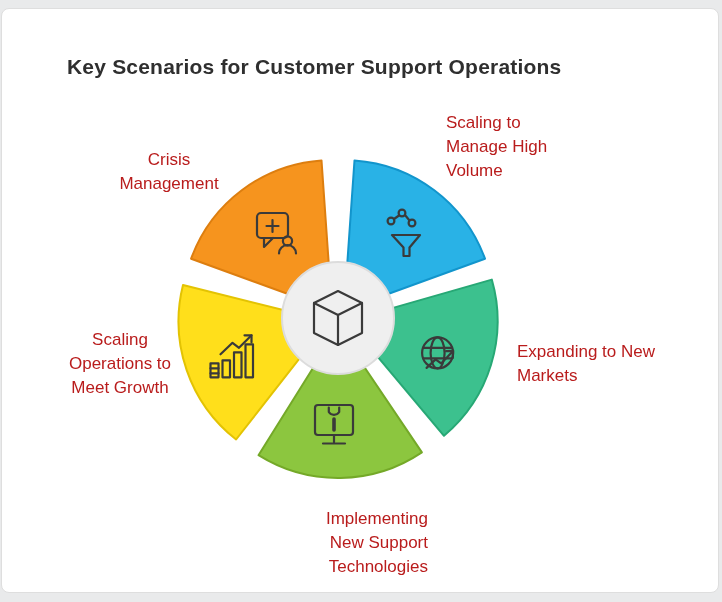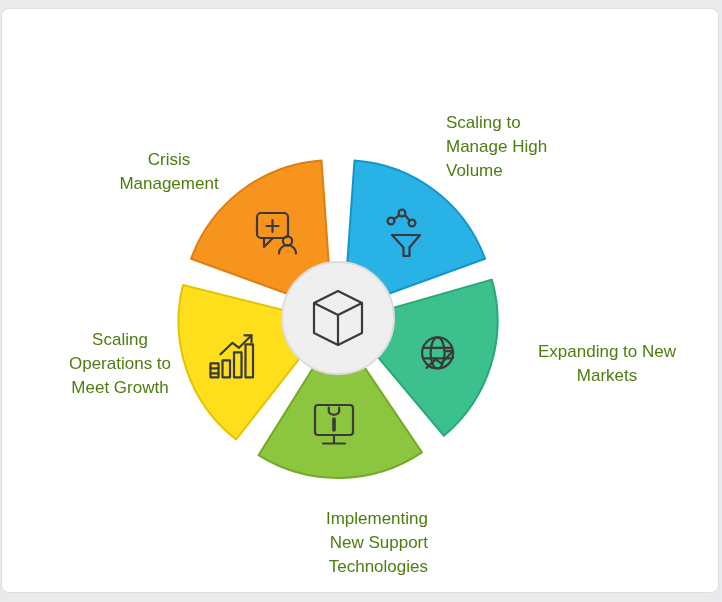--- a/index.html
+++ b/index.html
@@ -45,35 +45,36 @@
     stroke-width:2.2;
     stroke-linecap:round;
     stroke-linejoin:round;
   }
   .icon .thick { stroke-width:3.6; }
   .center-circle { stroke-width:2; }
   .label {
     position:absolute;
     font-size:17px;
     line-height:24px;
-    color:#4d7c0f;
+    color:#b91c1c;
     white-space:pre-line;
   }
   .label-crisis      { left:84px;  top:133px; width:170px; text-align:center;margin-top:15px; }
   .label-volume      { left:446px; top:111px; width:165px; text-align:left; }
-  .label-markets     { left:517px; top:340px; width:180px; text-align:center; }
+  .label-markets     { left:517px; top:340px; width:180px; text-align:left; }
   .label-technologies{ left:238px; top:507px; width:190px; text-align:right; }
   .label-growth      { left:35px;  top:328px; width:170px; text-align:center; }
 </style>
 </head>
 <body>
 
 <div class="stage">
   <div class="card"></div>
 
+  <h1 class="title">Key Scenarios for Customer Support Operations</h1>
 
   <svg class="diagram-svg" viewBox="0 0 722 602" xmlns="http://www.w3.org/2000/svg">
 
     <g transform="translate(-6,-8)">
       <path class="slice" d="M338,318 L327.5,168.4 A150,150 0 0 0 197.1,266.7 Z" fill="#F6941E" stroke="#DD7E0F"></path>
       <g class="icon" stroke="#3a3a3a">
         <rect x="263" y="221" width="31" height="25" rx="4"></rect>
         <path d="M270,246 L270,255 L279,246"></path>
         <path d="M278.5,228 v12 M272.5,234 h12"></path>
         <circle cx="293.5" cy="249" r="4.6"></circle>

